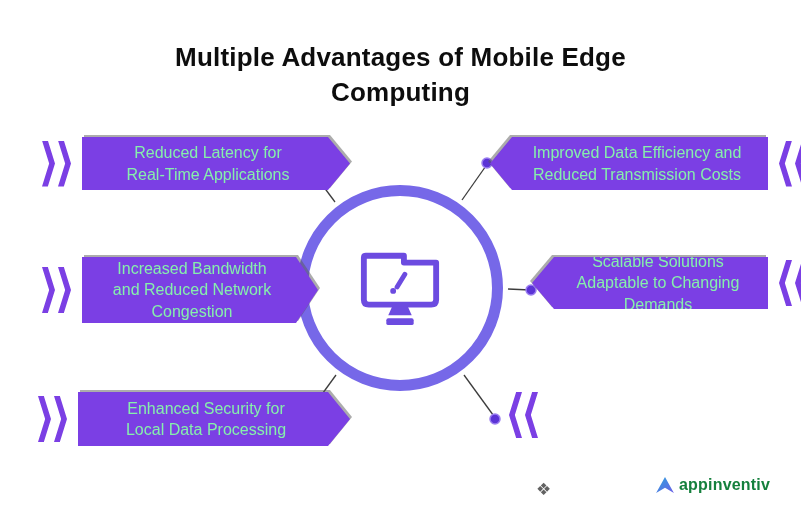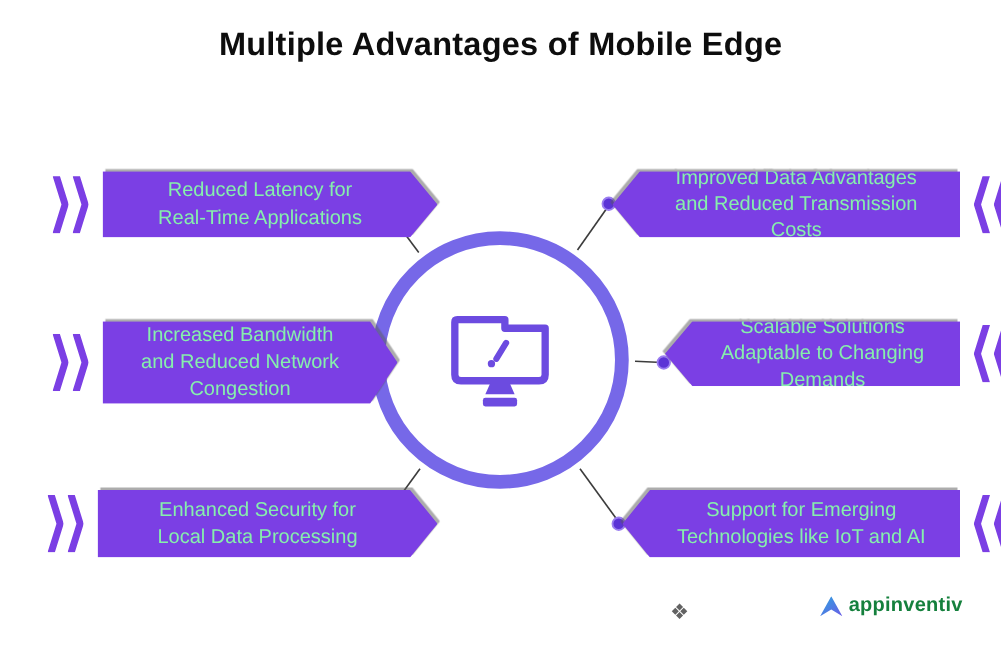--- a/index.html
+++ b/index.html
@@ -1,21 +1,21 @@
 <!DOCTYPE html>
 <html><head>
 <meta charset="utf-8">
 <style>
   html,body{margin:0;padding:0;background:#fff;}
   .canvas{
     position:relative;width:801px;height:520px;background:#ffffff;overflow:hidden;
     font-family:"Liberation Sans", sans-serif;
   }
   .title{
-    position:absolute;top:18px;left:0;width:100%;text-align:center;
+    position:absolute;top:40px;left:0;width:100%;text-align:center;
     font-size:26px;font-weight:bold;color:#0d0d0d;line-height:35px;letter-spacing:.2px;
   }
   
   .connectors{position:absolute;left:0;top:0;width:801px;height:520px;z-index:1;pointer-events:none;}
   
   .center-circle{
     position:absolute;left:297px;top:185px;width:206px;height:206px;box-sizing:border-box;
     border:11px solid #7668E8;border-radius:50%;background:#ffffff;z-index:2;
     display:flex;align-items:center;justify-content:center;
   }
@@ -54,20 +54,21 @@
   }
   .gem{font-size:17px;color:#555;line-height:1;}
 </style>
 </head>
 <body>
 
 <div class="canvas">
 
   <div class="title">
     <div>Multiple Advantages of Mobile Edge</div>
+    <div>Computing</div>
   </div>
 
   <svg class="connectors" viewBox="0 0 801 520">
     <g stroke="#3C3C3C" stroke-width="1.3">
       <line x1="306" y1="163" x2="335" y2="202"></line>
       <line x1="272" y1="290" x2="293" y2="289"></line>
       <line x1="304" y1="419" x2="336" y2="375"></line>
       <line x1="488" y1="163" x2="462" y2="200"></line>
       <line x1="530" y1="290" x2="508" y2="289"></line>
       <line x1="496" y1="419" x2="464" y2="375"></line>
@@ -124,21 +125,21 @@
     <div class="shape-wrap">
         <div class="shape">
           <span class="label">Enhanced Security for Local Data Processing</span>
         </div>
       </div>
   </div>
 
   <div class="banner right b4">
     <div class="shape-wrap">
         <div class="shape">
-          <span class="label">Improved Data Advantages and Reduced Transmission Costs</span>
+          <span class="label">Improved Data Efficiency and Reduced Transmission Costs</span>
         </div>
       </div>
     <div class="chevrons">
         <span class="chev"></span>
         <span class="chev"></span>
       </div>
   </div>
 
   <div class="banner right b5">
     <div class="shape-wrap">
@@ -146,25 +147,20 @@
           <span class="label">Scalable Solutions Adaptable to Changing Demands</span>
         </div>
       </div>
     <div class="chevrons">
         <span class="chev"></span>
         <span class="chev"></span>
       </div>
   </div>
 
   <div class="banner right b6">
-    <div class="shape-wrap">
-        <div class="shape">
-          <span class="label">Support for Emerging Technologies like IoT and AI</span>
-        </div>
-      </div>
     <div class="chevrons">
         <span class="chev"></span>
         <span class="chev"></span>
       </div>
   </div>
 
   <div class="brand">
     <svg width="18" height="16" viewBox="0 0 20 18">
       <defs>
         <linearGradient id="lg1" x1="0" y1="0" x2="1" y2="1">

